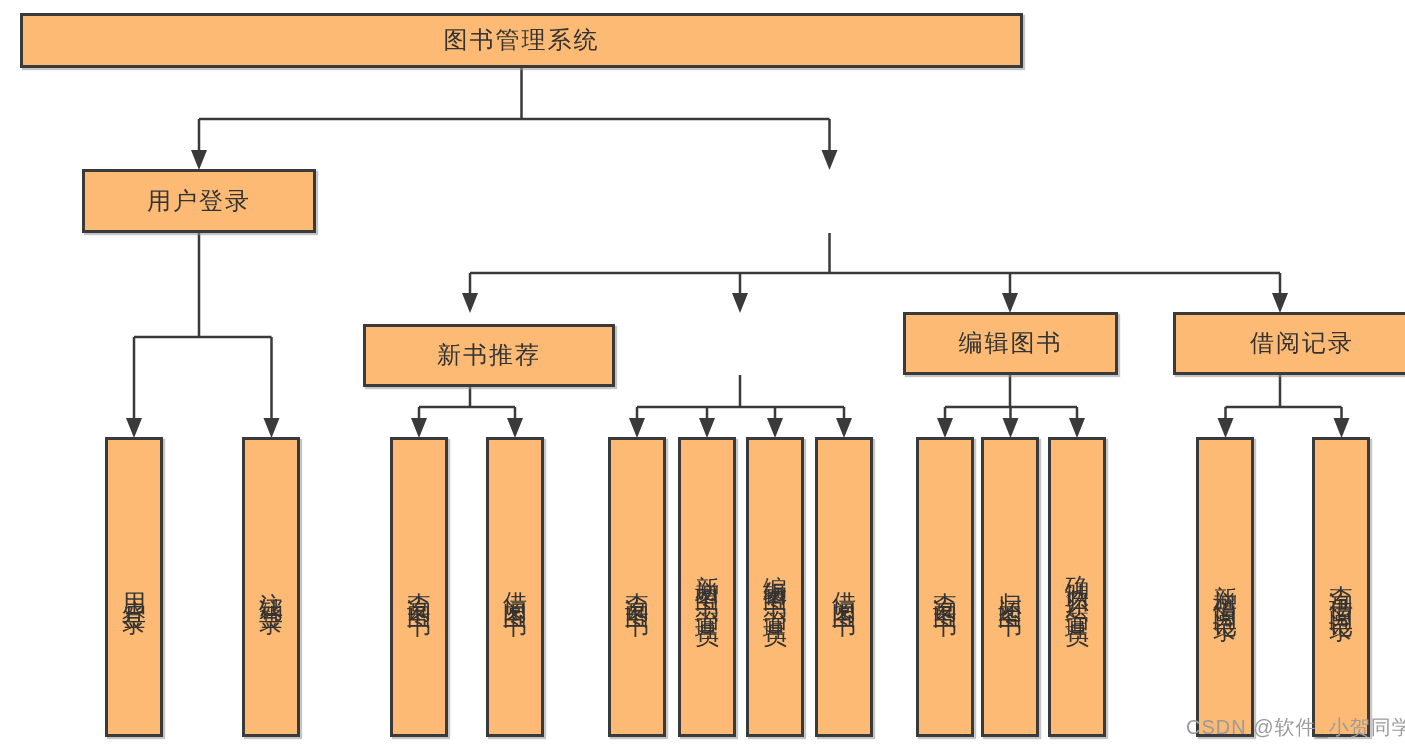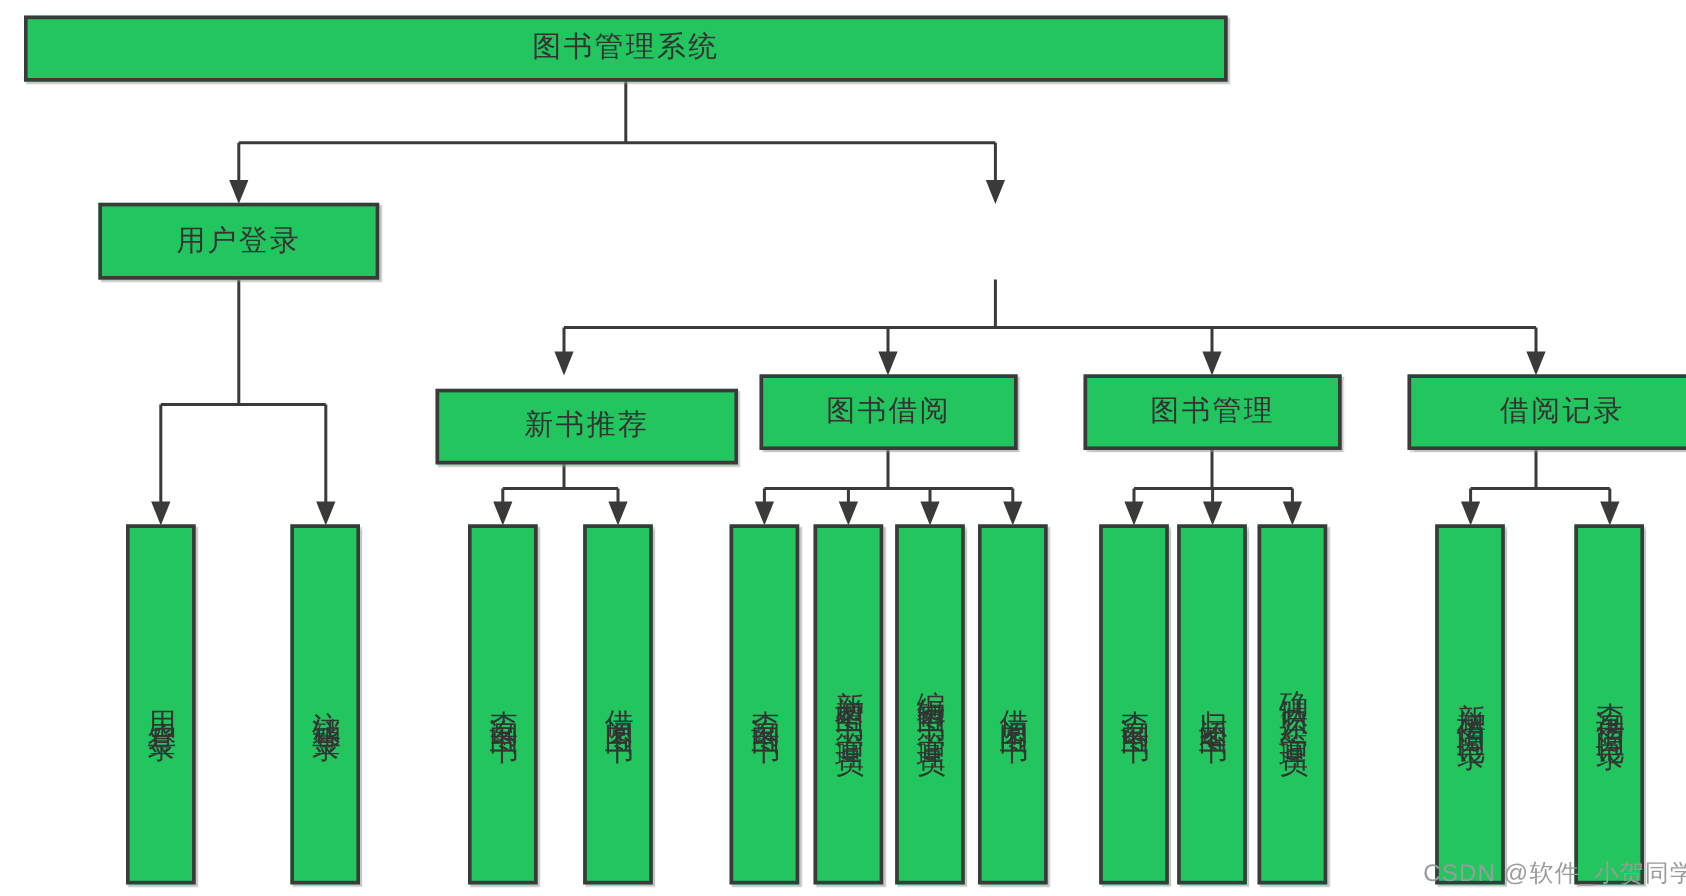--- a/index.html
+++ b/index.html
@@ -2,21 +2,21 @@
 <html><head>
 <meta charset="utf-8">
 <style>
   html,body{margin:0;padding:0;background:#fff;}
   .stage{
     position:relative;width:1405px;height:747px;background:#ffffff;overflow:hidden;
     font-family:"Liberation Sans","DejaVu Sans",sans-serif;color:#333333;
   }
   .wires{position:absolute;left:0;top:0;width:1405px;height:747px;}
   .box{
-    position:absolute;box-sizing:border-box;background:#22c55e;
+    position:absolute;box-sizing:border-box;background:#fdba74;
     border:3px solid #3a3a3a;display:flex;align-items:center;justify-content:center;
     font-size:24px;letter-spacing:2px;line-height:1.2;
     box-shadow:2px 2px 1px rgba(150,150,150,0.55);
   }
   .box.v{
     writing-mode:vertical-rl;text-orientation:mixed;
     letter-spacing:7px;line-height:1;font-size:24px;padding:6px 0;
   }
   .watermark{
     position:absolute;left:1186px;top:714px;font-size:20px;letter-spacing:1px;
@@ -80,22 +80,21 @@
       <polygon points="1217.5,418 1233.5,418 1225.5,438"></polygon>
       <polygon points="1333.5,418 1349.5,418 1341.5,438"></polygon>
     </g>
   </svg>
 
   <div class="box h" style="left:20px;top:13px;width:1003px;height:55px">图书管理系统</div>
 
   <div class="box h" style="left:82px;top:169px;width:234px;height:64px">用户登录</div>
 
   <div class="box h" style="left:363px;top:324px;width:252px;height:63px">新书推荐</div>
-  <div class="box h" style="left:633px;top:312px;width:215px;height:63px">图书借阅</div>
-  <div class="box h" style="left:903px;top:312px;width:215px;height:63px">图书管理</div>
+  <div class="box h" style="left:903px;top:312px;width:215px;height:63px">编辑图书</div>
   <div class="box h" style="left:1173px;top:312px;width:258px;height:63px">借阅记录</div>
 
   <div class="box v" style="left:105px;top:437px;width:58px;height:300px">用户登录</div>
   <div class="box v" style="left:242px;top:437px;width:58px;height:300px">注销登录</div>
 
   <div class="box v" style="left:390px;top:437px;width:58px;height:300px">查询图书</div>
   <div class="box v" style="left:486px;top:437px;width:58px;height:300px">借阅图书</div>
 
   <div class="box v" style="left:608px;top:437px;width:58px;height:300px">查询图书</div>
   <div class="box v" style="left:678px;top:437px;width:58px;height:300px">新增图书（管理员）</div>

